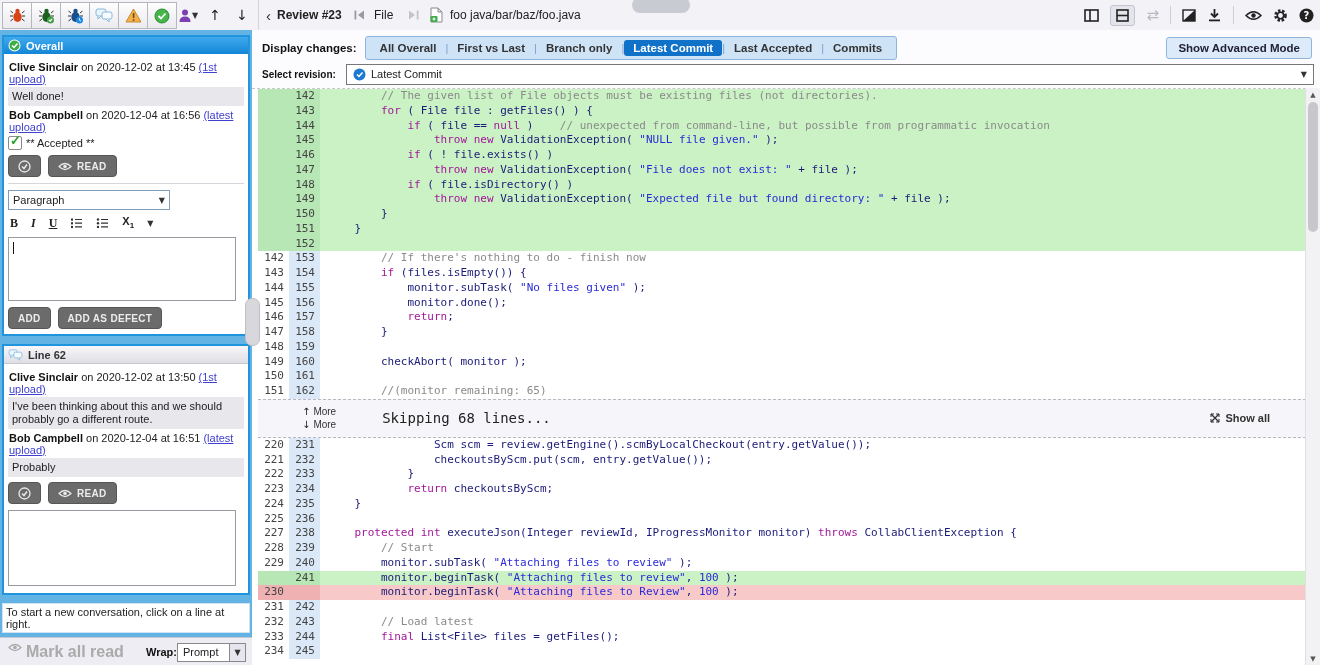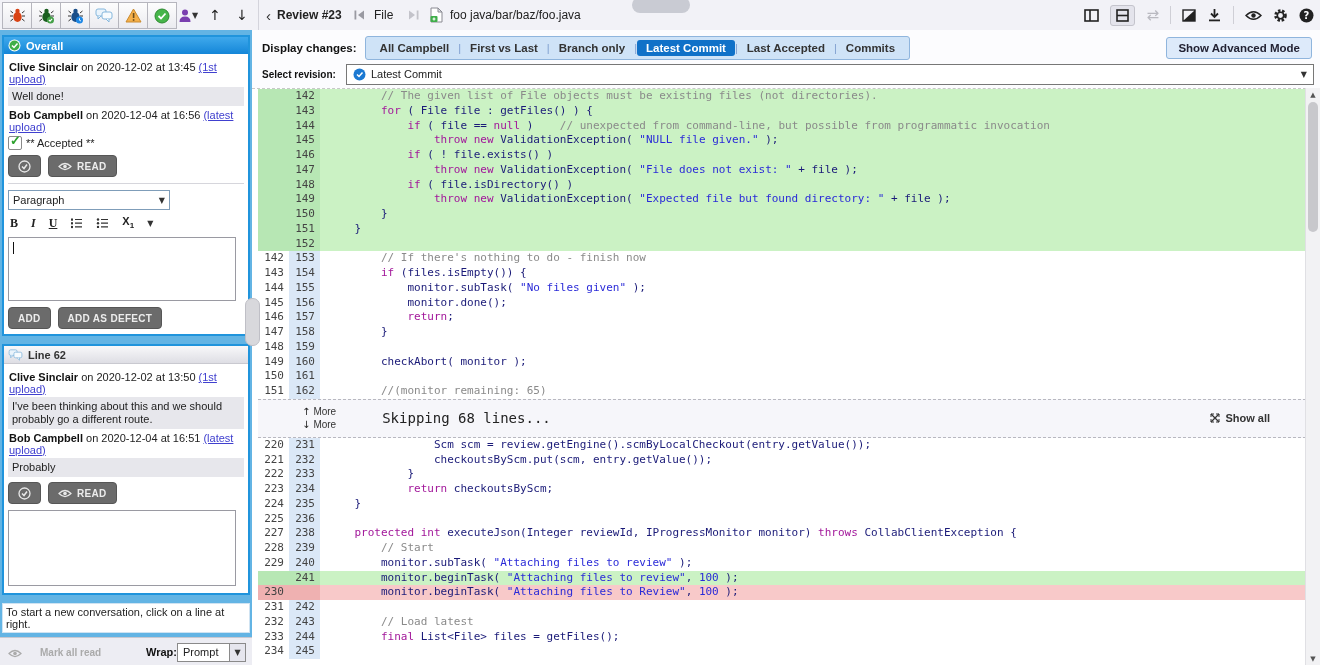--- a/index.html
+++ b/index.html
@@ -43,21 +43,21 @@
   .fmt-u{text-decoration:underline;font-weight:bold;font-size:12px;font-family:"Liberation Serif",serif;color:#222;cursor:pointer;}
   .fmt-x{font-weight:bold;font-size:11px;color:#222;cursor:pointer;}
   .fmt-x sub{font-size:8px;}
   .cmt-area{width:226px;height:62px;border:1px solid #9a9aa2;background:#fff;position:relative;margin-bottom:6px;}
   .cmt-area.tall{height:74px;margin-bottom:2px;}
   .cursor-bar{position:absolute;left:4px;top:4px;width:1px;height:12px;background:#111;}
   #hint{margin:8px 2px 0 2px;background:#fff;font-size:11px;color:#222;padding:2px 3px;border:1px solid #cfe3f2;}
   
   #sidefoot{position:absolute;left:0;top:637px;width:252px;height:28px;background:#ededf3;border-top:1px solid #c8c8d0;
     display:flex;align-items:center;}
-  #mark-read{display:flex;align-items:flex-end;gap:18px;color:#aaa;font-size:10px;font-weight:bold;margin-left:8px;}
+  #mark-read{display:flex;align-items:flex-start;gap:4px;color:#aaa;font-size:16px;font-weight:bold;margin-left:8px;}
   #wrap-box{margin-left:auto;display:flex;align-items:center;margin-right:6px;}
   #wrap-label{font-size:11px;font-weight:bold;color:#111;}
   .mini-select{display:flex;align-items:center;height:17px;border:1px solid #8a8a8a;background:#fff;font-size:11px;color:#222;}
   .mini-select .val{padding:0 6px 0 5px;min-width:40px;}
   .mini-select .arr{width:15px;align-self:stretch;background:#e6e6ee;border-left:1px solid #8a8a8a;
     display:flex;align-items:center;justify-content:center;}
   
   #main{position:absolute;left:252px;top:30px;width:1068px;height:635px;background:#fcfcfe;}
   #rowA{position:absolute;left:0;top:6px;width:100%;height:24px;display:flex;align-items:center;}
   #rowA .lbl{font-size:11.5px;font-weight:bold;color:#111;margin-left:10px;margin-right:8px;}
@@ -439,21 +439,21 @@
           <span class="caret">▼</span>
         </span>
     </span>
   </div>
 </div>
 
 <div id="main">
   <div id="rowA">
     <span class="lbl">Display changes:</span>
     <span id="display-group">
-        <button class="dbtn">All Campbell</button>
+        <button class="dbtn">All Overall</button>
         <span class="dsep">|</span>
         <button class="dbtn">First vs Last</button>
         <span class="dsep">|</span>
         <button class="dbtn">Branch only</button>
         <span class="dsep">|</span>
         <button class="dbtn sel">Latest Commit</button>
         <span class="dsep">|</span>
         <button class="dbtn">Last Accepted</button>
         <span class="dsep">|</span>
         <button class="dbtn">Commits</button>

